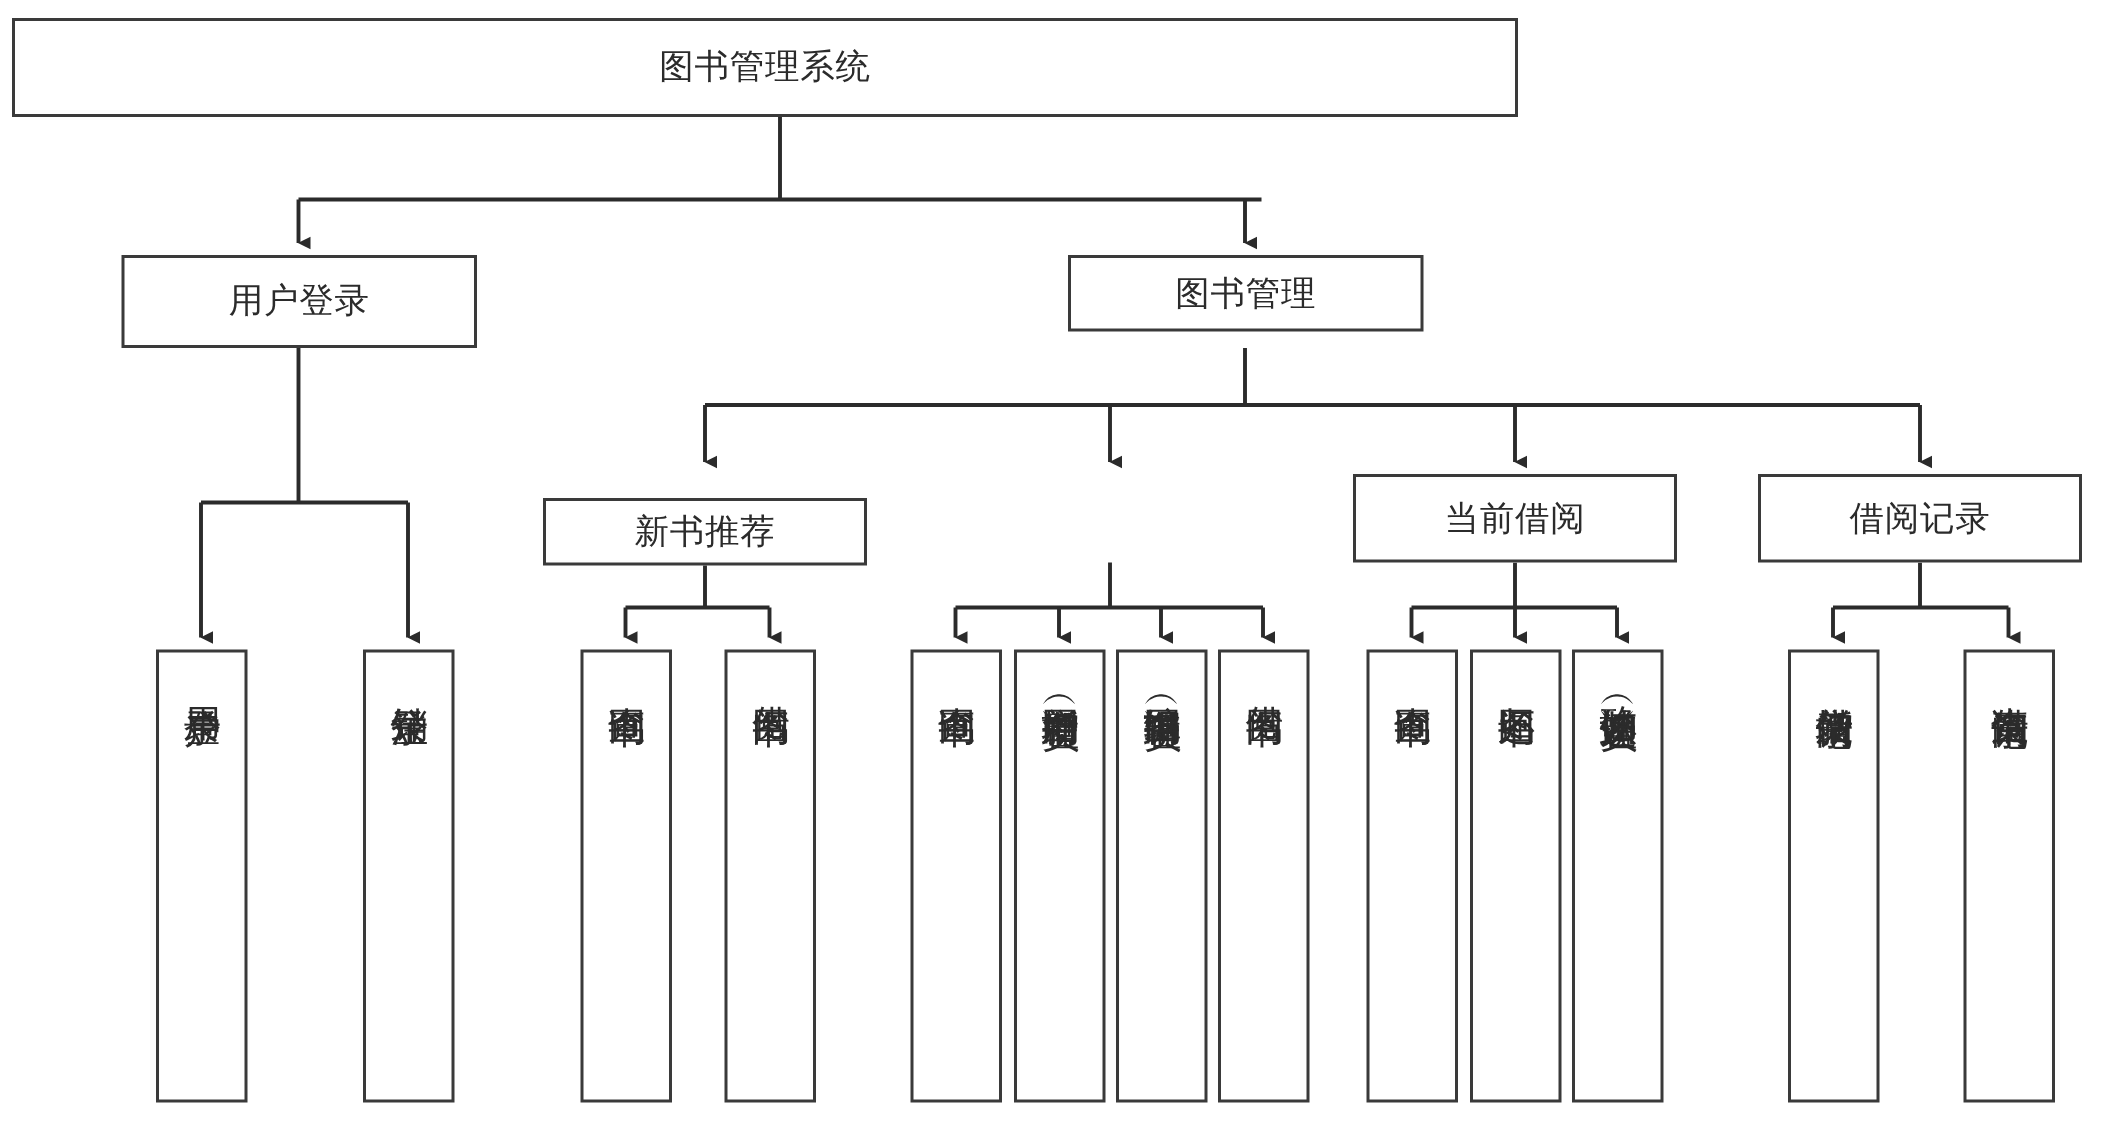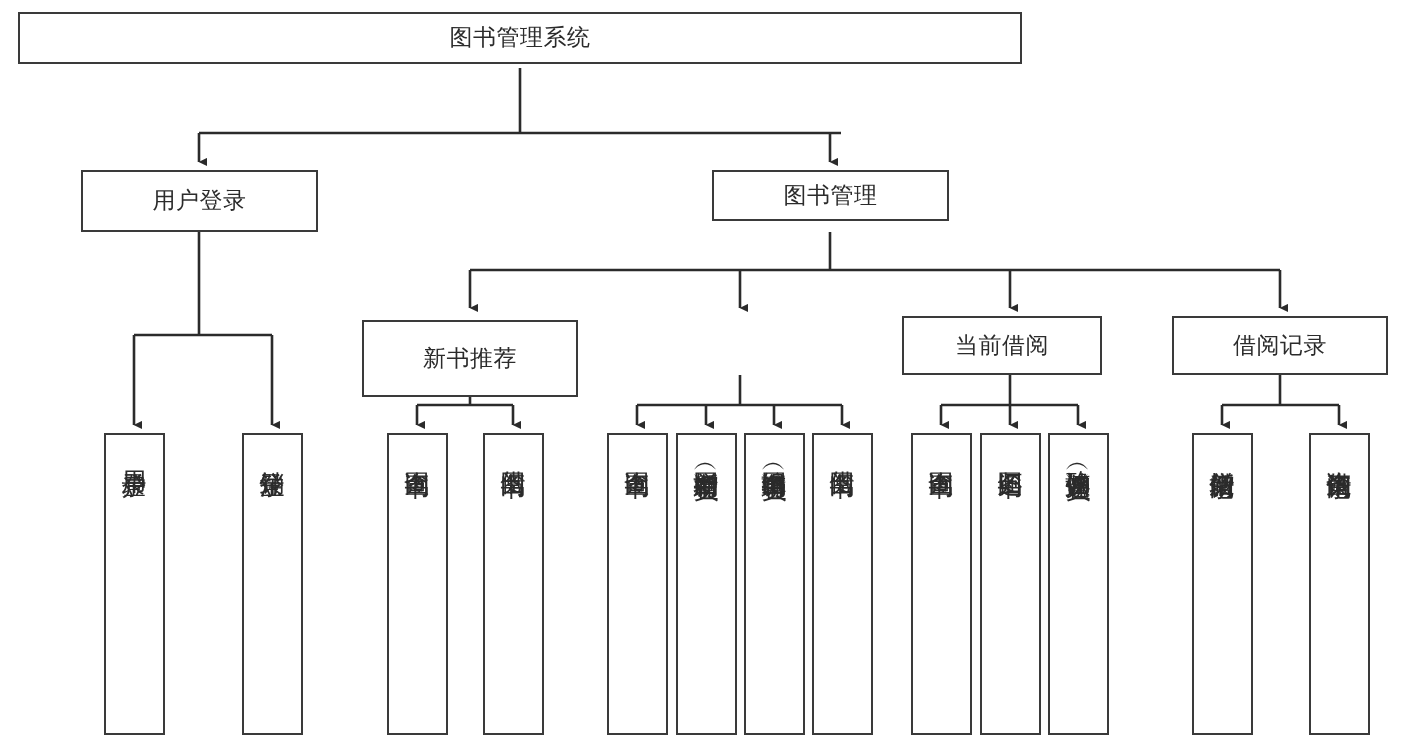--- a/index.html
+++ b/index.html
@@ -122,35 +122,35 @@
       <path d="M1010,405 L1010,425" marker-end="url(#arrowhead)"></path>
       <path d="M1078,405 L1078,425" marker-end="url(#arrowhead)"></path>
 
       <path d="M1280,375 L1280,405"></path>
       <path d="M1222,405 L1339,405"></path>
       <path d="M1222,405 L1222,425" marker-end="url(#arrowhead)"></path>
       <path d="M1339,405 L1339,425" marker-end="url(#arrowhead)"></path>
     </g>
   </svg>
 
-  <div class="node root horizontal" style="left:18px; top:12px; width:1004px; height:52px;">
+  <div class="node root horizontal" style="left:8px; top:12px; width:1004px; height:66px;">
     <span class="label">图书管理系统</span>
   </div>
 
   <div class="node horizontal" style="left:81px; top:170px; width:237px; height:62px;">
     <span class="label">用户登录</span>
   </div>
   <div class="node horizontal" style="left:712px; top:170px; width:237px; height:51px;">
     <span class="label">图书管理</span>
   </div>
 
-  <div class="node horizontal" style="left:362px; top:320px; width:216px; height:77px;">
+  <div class="node horizontal" style="left:362px; top:332px; width:216px; height:45px;">
     <span class="label">新书推荐</span>
   </div>
-  <div class="node horizontal" style="left:902px; top:316px; width:200px; height:59px;">
+  <div class="node horizontal" style="left:902px; top:316px; width:216px; height:59px;">
     <span class="label">当前借阅</span>
   </div>
   <div class="node horizontal" style="left:1172px; top:316px; width:216px; height:59px;">
     <span class="label">借阅记录</span>
   </div>
 
   <div class="node vertical" style="left:104px; top:433px; width:61px; height:302px;">
     <span class="label">用户登录</span>
   </div>
   <div class="node vertical" style="left:242px; top:433px; width:61px; height:302px;">

